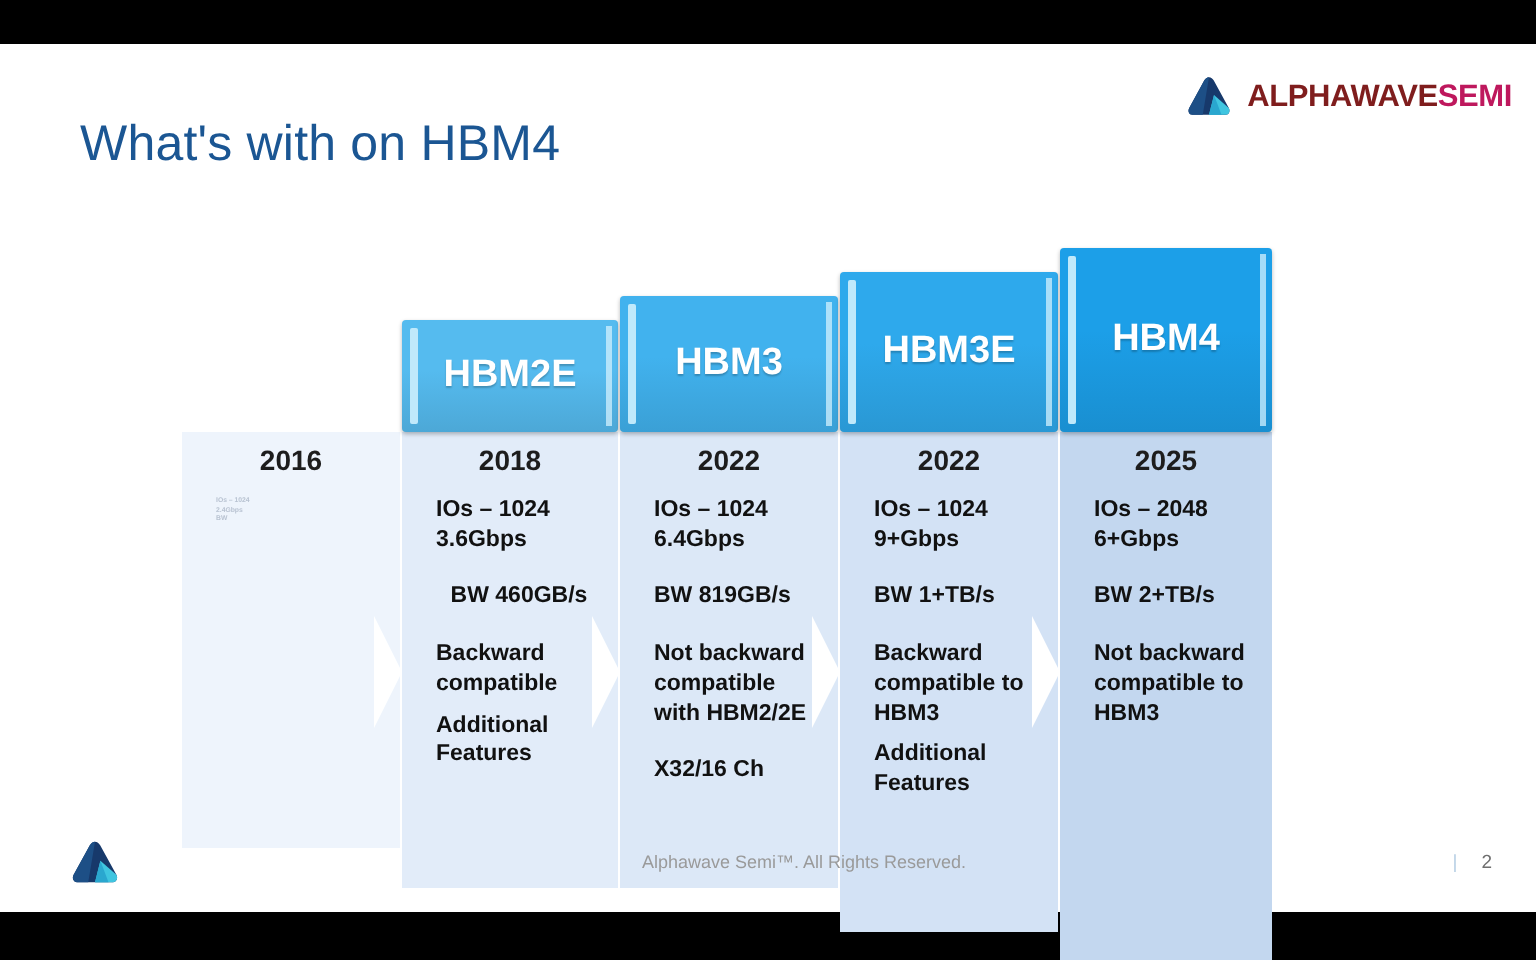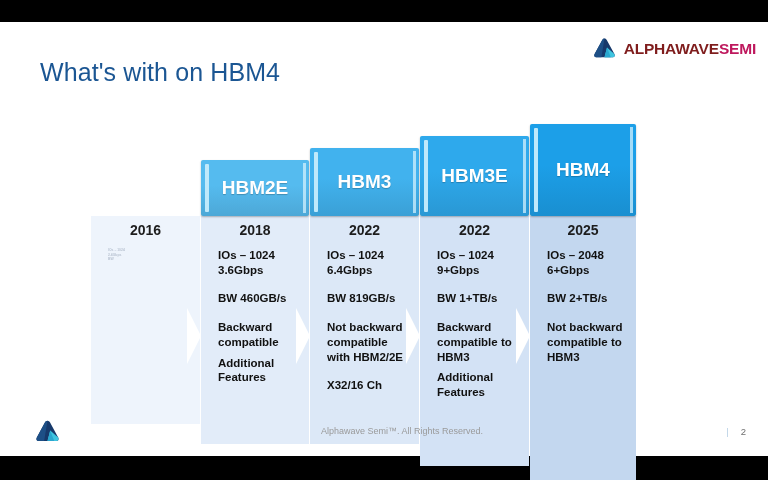--- a/index.html
+++ b/index.html
@@ -217,21 +217,21 @@
 BW</div>
         </div>
         <div class="col" style="left: 110px; width: 108px;">
           <div class="col-body" style="top: 132px; height: 228px; background: rgb(226, 236, 249);">
             <div class="notch" style="top: 92px;"></div>
           </div>
           <div class="col-year" style="top: 138px;">2018</div>
           <div class="col-items" style="top: 164px;">
             <div class="item" style="white-space: pre-line;">IOs – 1024
 3.6Gbps</div>
-            <div class="item" style="white-space: pre-line;">BW 460GB/s</div>
+            <div class="item" style="white-space: pre-line; text-align: center;">BW 460GB/s</div>
             <div class="item tight" style="white-space: pre-line;">Backward
 compatible</div>
             <div class="item" style="white-space: pre-line;">Additional
 Features</div>
           </div>
           <div class="col-head" style="top: 76px; height: 56px; background: linear-gradient(rgb(85, 187, 239) 0%, rgb(85, 187, 239) 45%, rgba(0, 0, 0, 0.1) 100%), rgb(85, 187, 239);">
             <div class="accent"></div>
             <div class="accent2"></div>
             <div class="col-head-label">HBM2E</div>
           </div>

